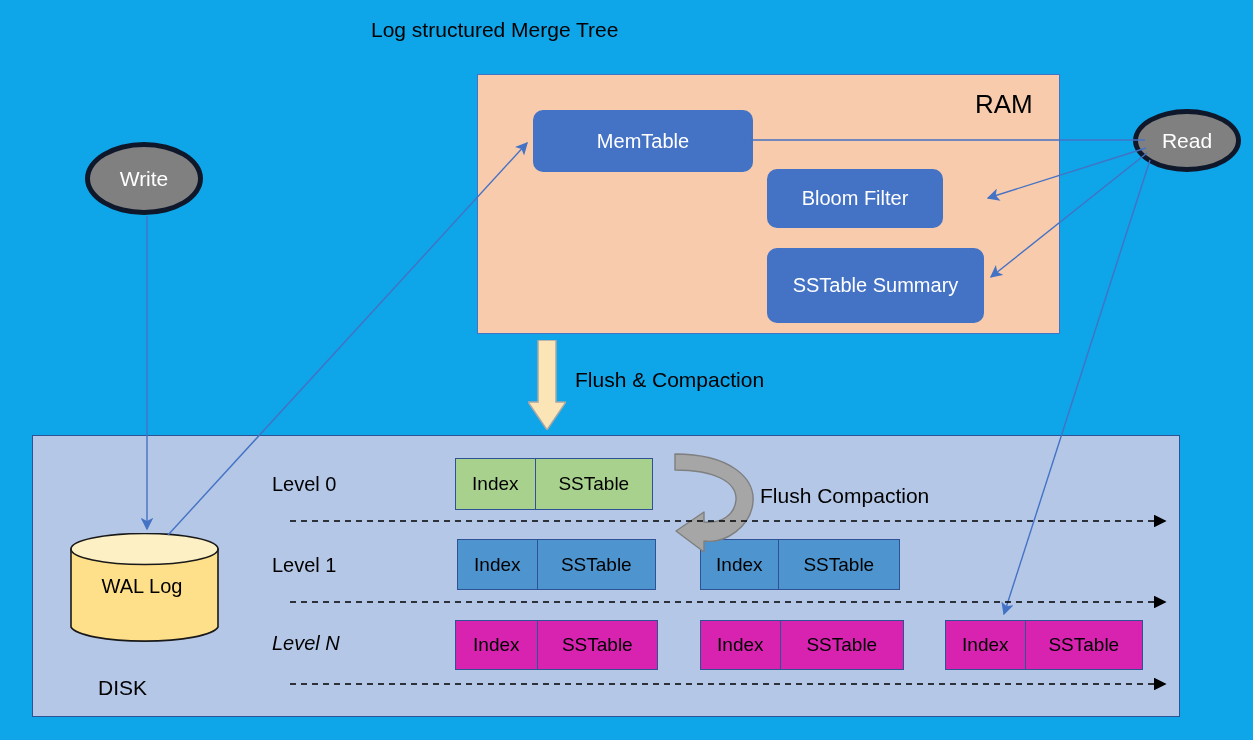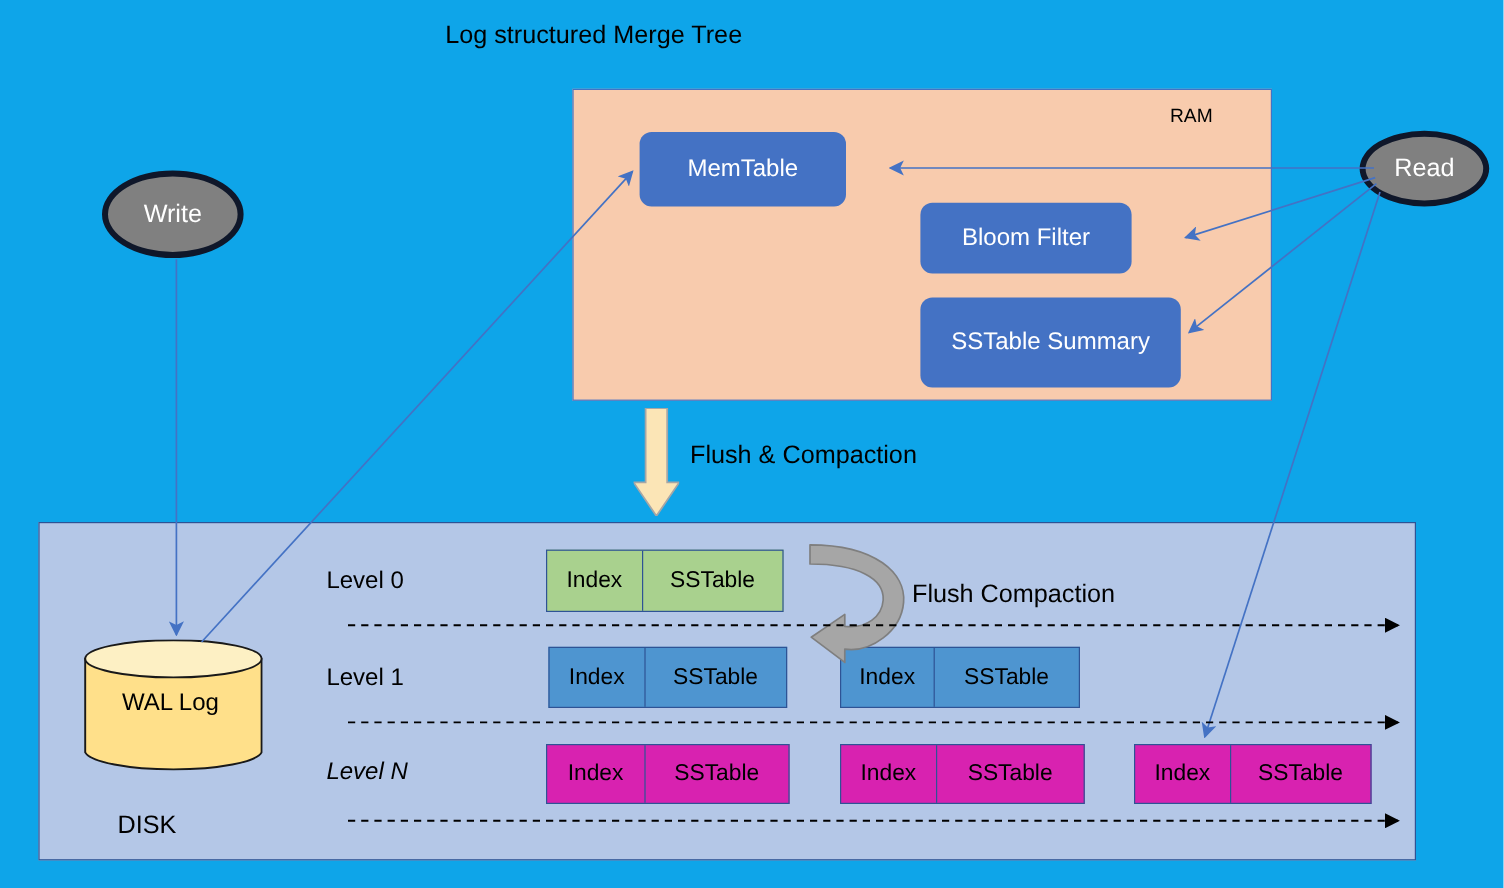--- a/index.html
+++ b/index.html
@@ -34,36 +34,36 @@
     top: 74px;
     width: 583px;
     height: 260px;
     background: #F8CBAD;
     border: 1px solid #4472C4;
     box-sizing: border-box;
   }
   #ram-label {
     left: 975px;
     top: 89px;
-    font-size: 16px;
+    font-size: 26px;
     color: #000000;
   }
 
   
   .comp-box {
     background: #4472C4;
     border-radius: 10px;
     color: #ffffff;
     font-size: 20px;
     display: flex;
     align-items: center;
     justify-content: center;
     box-sizing: border-box;
   }
-  #memtable-box   { left: 533px; top: 110px; width: 172px; height: 62px; }
+  #memtable-box   { left: 533px; top: 110px; width: 220px; height: 62px; }
   #bloom-box      { left: 767px; top: 169px; width: 176px; height: 59px; }
   #summary-box    { left: 767px; top: 248px; width: 217px; height: 75px; }
 
   
   .ellipse {
     background: #808080;
     border: 5px solid #0f172a;
     border-radius: 50%;
     color: #ffffff;
     font-size: 21px;

